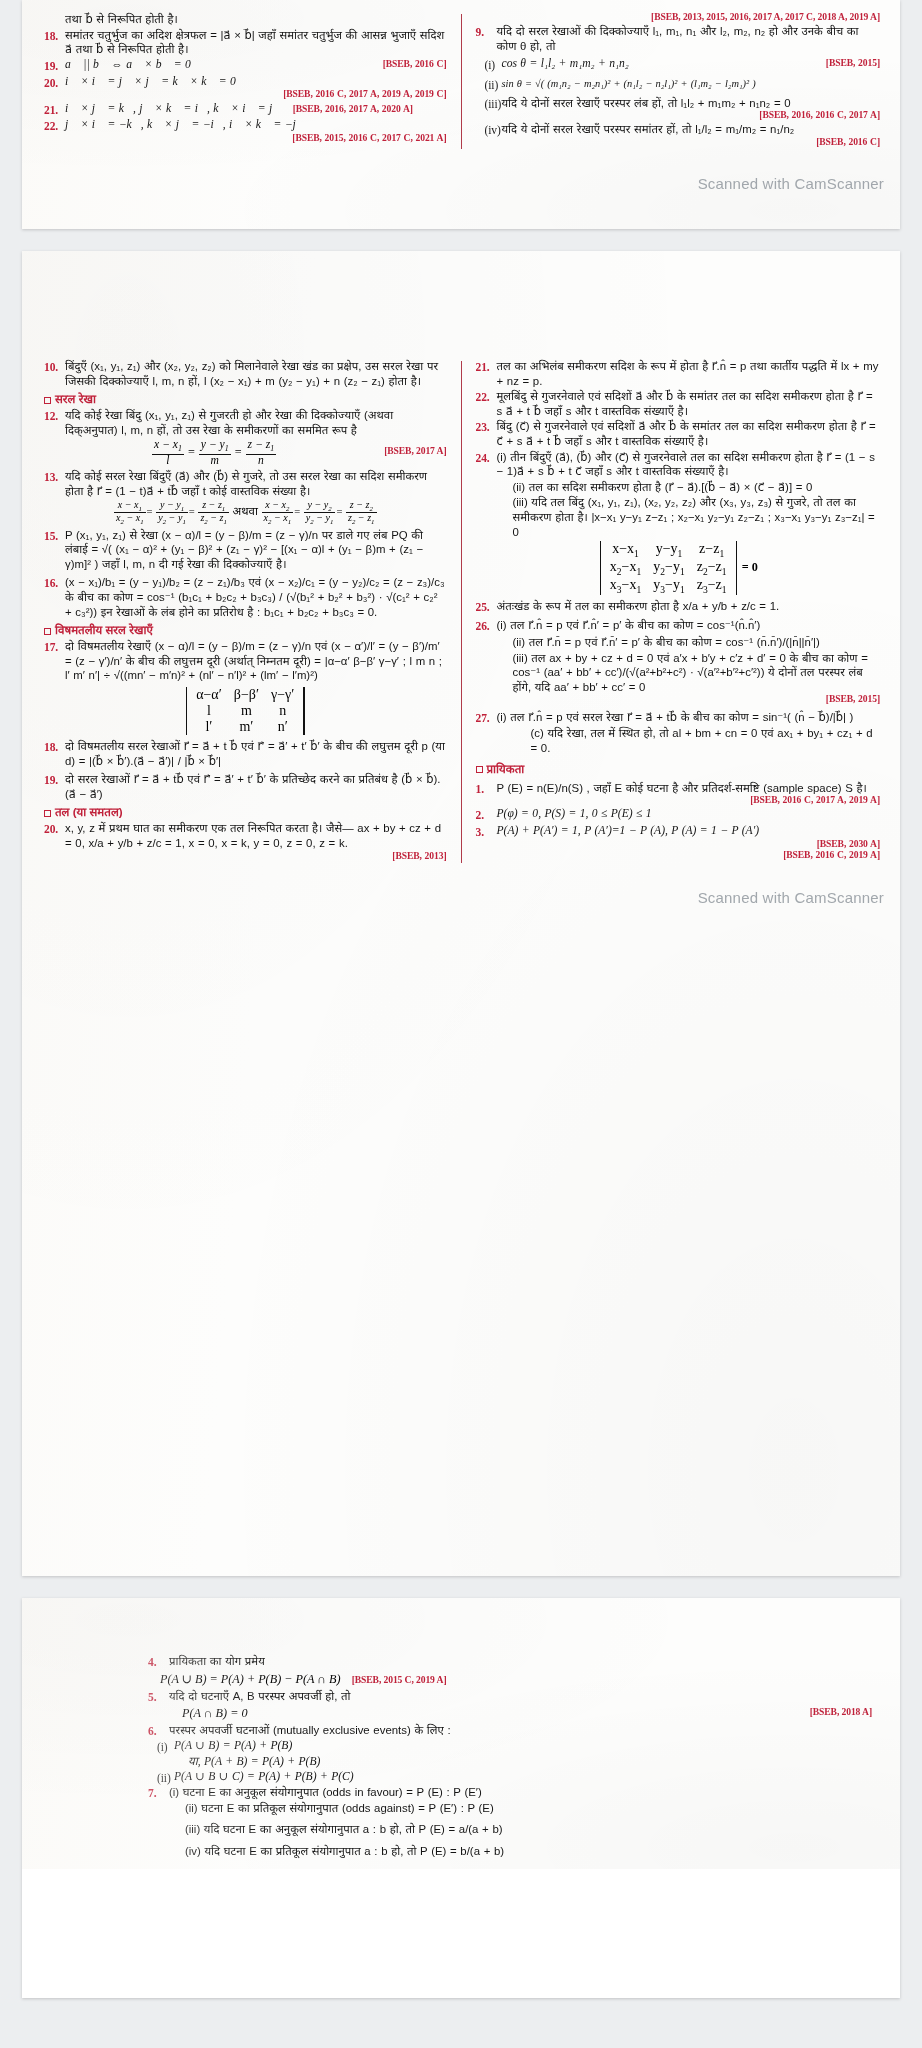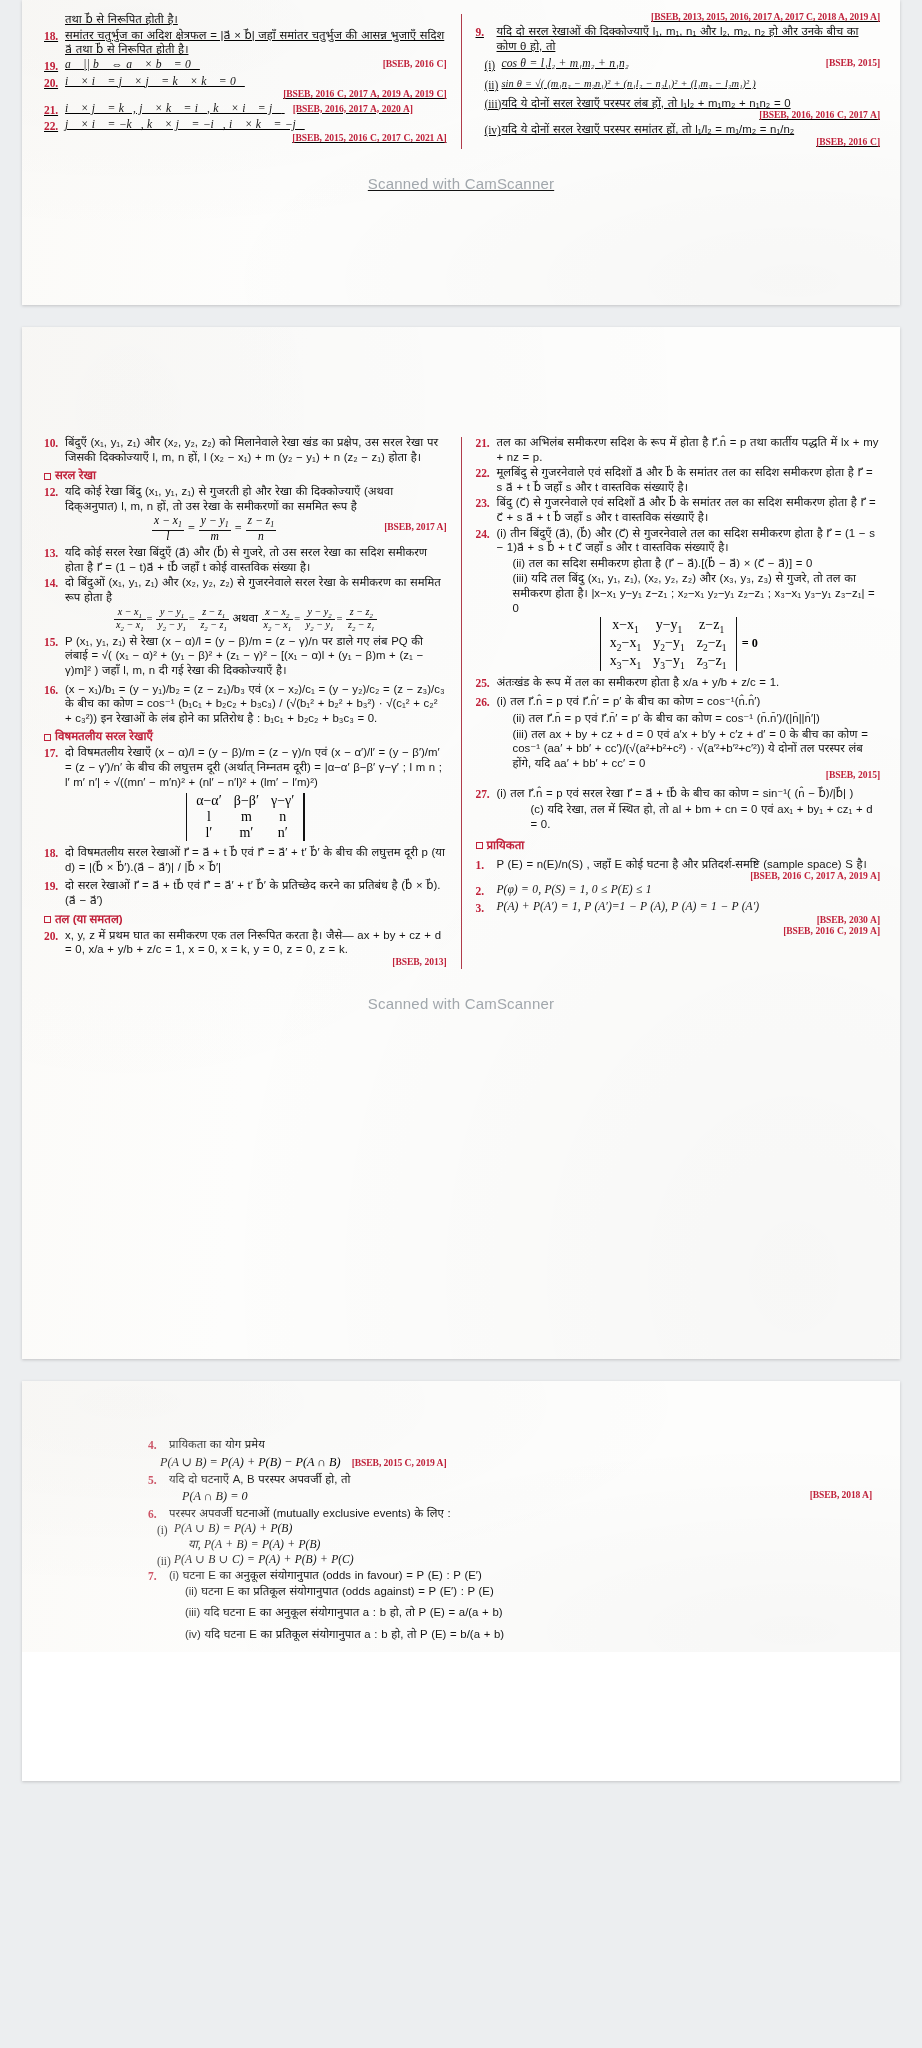--- a/index.html
+++ b/index.html
@@ -134,41 +134,41 @@
     align-items: center;
     vertical-align: middle;
     margin: 0 2px;
   }
   .det .bar { width: 1.2px; background: #111; align-self: stretch; }
   .det table { border-collapse: collapse; margin: 0 3px; }
   .det td { padding: 0 6px; text-align: center; font-size: 14px; }
 
   
   .watermark {
-    text-align: center;
+    text-align: right;
     color: #9aa0a6;
     font-family: "Liberation Sans", "DejaVu Sans", sans-serif;
     font-size: 15px;
     letter-spacing: 0.2px;
     padding: 26px 0 24px 0;
     opacity: 0.92;
   }
   .spacer-md { height: 40px; }
   .spacer-lg { height: 96px; }
 
   .centered-col { padding: 4px 0 0 110px; }
   .centered-col .item { margin-bottom: 0px; }
   .indent1 { padding-left: 16px; }
   .indent2 { padding-left: 34px; }
   sub { font-size: 0.68em; }
 </style>
 </head>
 <body>
 
-<div class="page-card" style="height:305px;text-decoration:underline;">
+<div class="page-card" style="height:229px;">
   <div class="page-inner">
     <div class="scan-tint"></div>
 
     <div class="cols">
 
       <div class="col left">
 
         <div class="item">
           <div class="num"></div>
           <div class="body hin">तथा b⃗ से निरूपित होती है।</div>
@@ -252,21 +252,21 @@
             <span class="ref ref-right">[BSEB, 2016 C]</span>
           </div>
         </div>
       </div>
     </div>
 
     <div class="watermark">Scanned with CamScanner</div>
   </div>
 </div>
 
-<div class="page-card" style="height:1032px;margin-top:7px;">
+<div class="page-card" style="height:1325px;margin-top:7px;">
   <div class="page-inner">
     <div class="scan-tint"></div>
 
     <div class="spacer-lg"></div>
 
     <div class="cols">
 
       <div class="col left">
 
         <div class="item">
@@ -290,24 +290,20 @@
           =
           <span class="frac"><span class="n">z − z<sub>1</sub></span><span class="d">n</span></span>
           <span class="ref" style="float:right;margin-top:6px">[BSEB, 2017 A]</span>
         </div>
 
         <div class="item">
           <div class="num">13.</div>
           <div class="body hin">यदि कोई सरल रेखा बिंदुएँ (a⃗) और (b⃗) से गुजरे, तो उस सरल रेखा का सदिश समीकरण होता है r⃗ = (1 − t)a⃗ + tb⃗ जहाँ t कोई वास्तविक संख्या है।</div>
         </div>
 
-        <div class="item">
-          <div class="num">14.</div>
-          <div class="body hin">दो बिंदुओं (x₁, y₁, z₁) और (x₂, y₂, z₂) से गुजरनेवाले सरल रेखा के समीकरण का सममित रूप होता है</div>
-        </div>
         <div class="eqline" style="font-size:10.6px">
           <span class="frac"><span class="n">x − x<sub>1</sub></span><span class="d">x<sub>2</sub> − x<sub>1</sub></span></span>=
           <span class="frac"><span class="n">y − y<sub>1</sub></span><span class="d">y<sub>2</sub> − y<sub>1</sub></span></span>=
           <span class="frac"><span class="n">z − z<sub>1</sub></span><span class="d">z<sub>2</sub> − z<sub>1</sub></span></span>
           <span class="hin" style="font-style:normal">अथवा</span>
           <span class="frac"><span class="n">x − x<sub>2</sub></span><span class="d">x<sub>2</sub> − x<sub>1</sub></span></span>=
           <span class="frac"><span class="n">y − y<sub>2</sub></span><span class="d">y<sub>2</sub> − y<sub>1</sub></span></span>=
           <span class="frac"><span class="n">z − z<sub>2</sub></span><span class="d">z<sub>2</sub> − z<sub>1</sub></span></span>
         </div>
 

